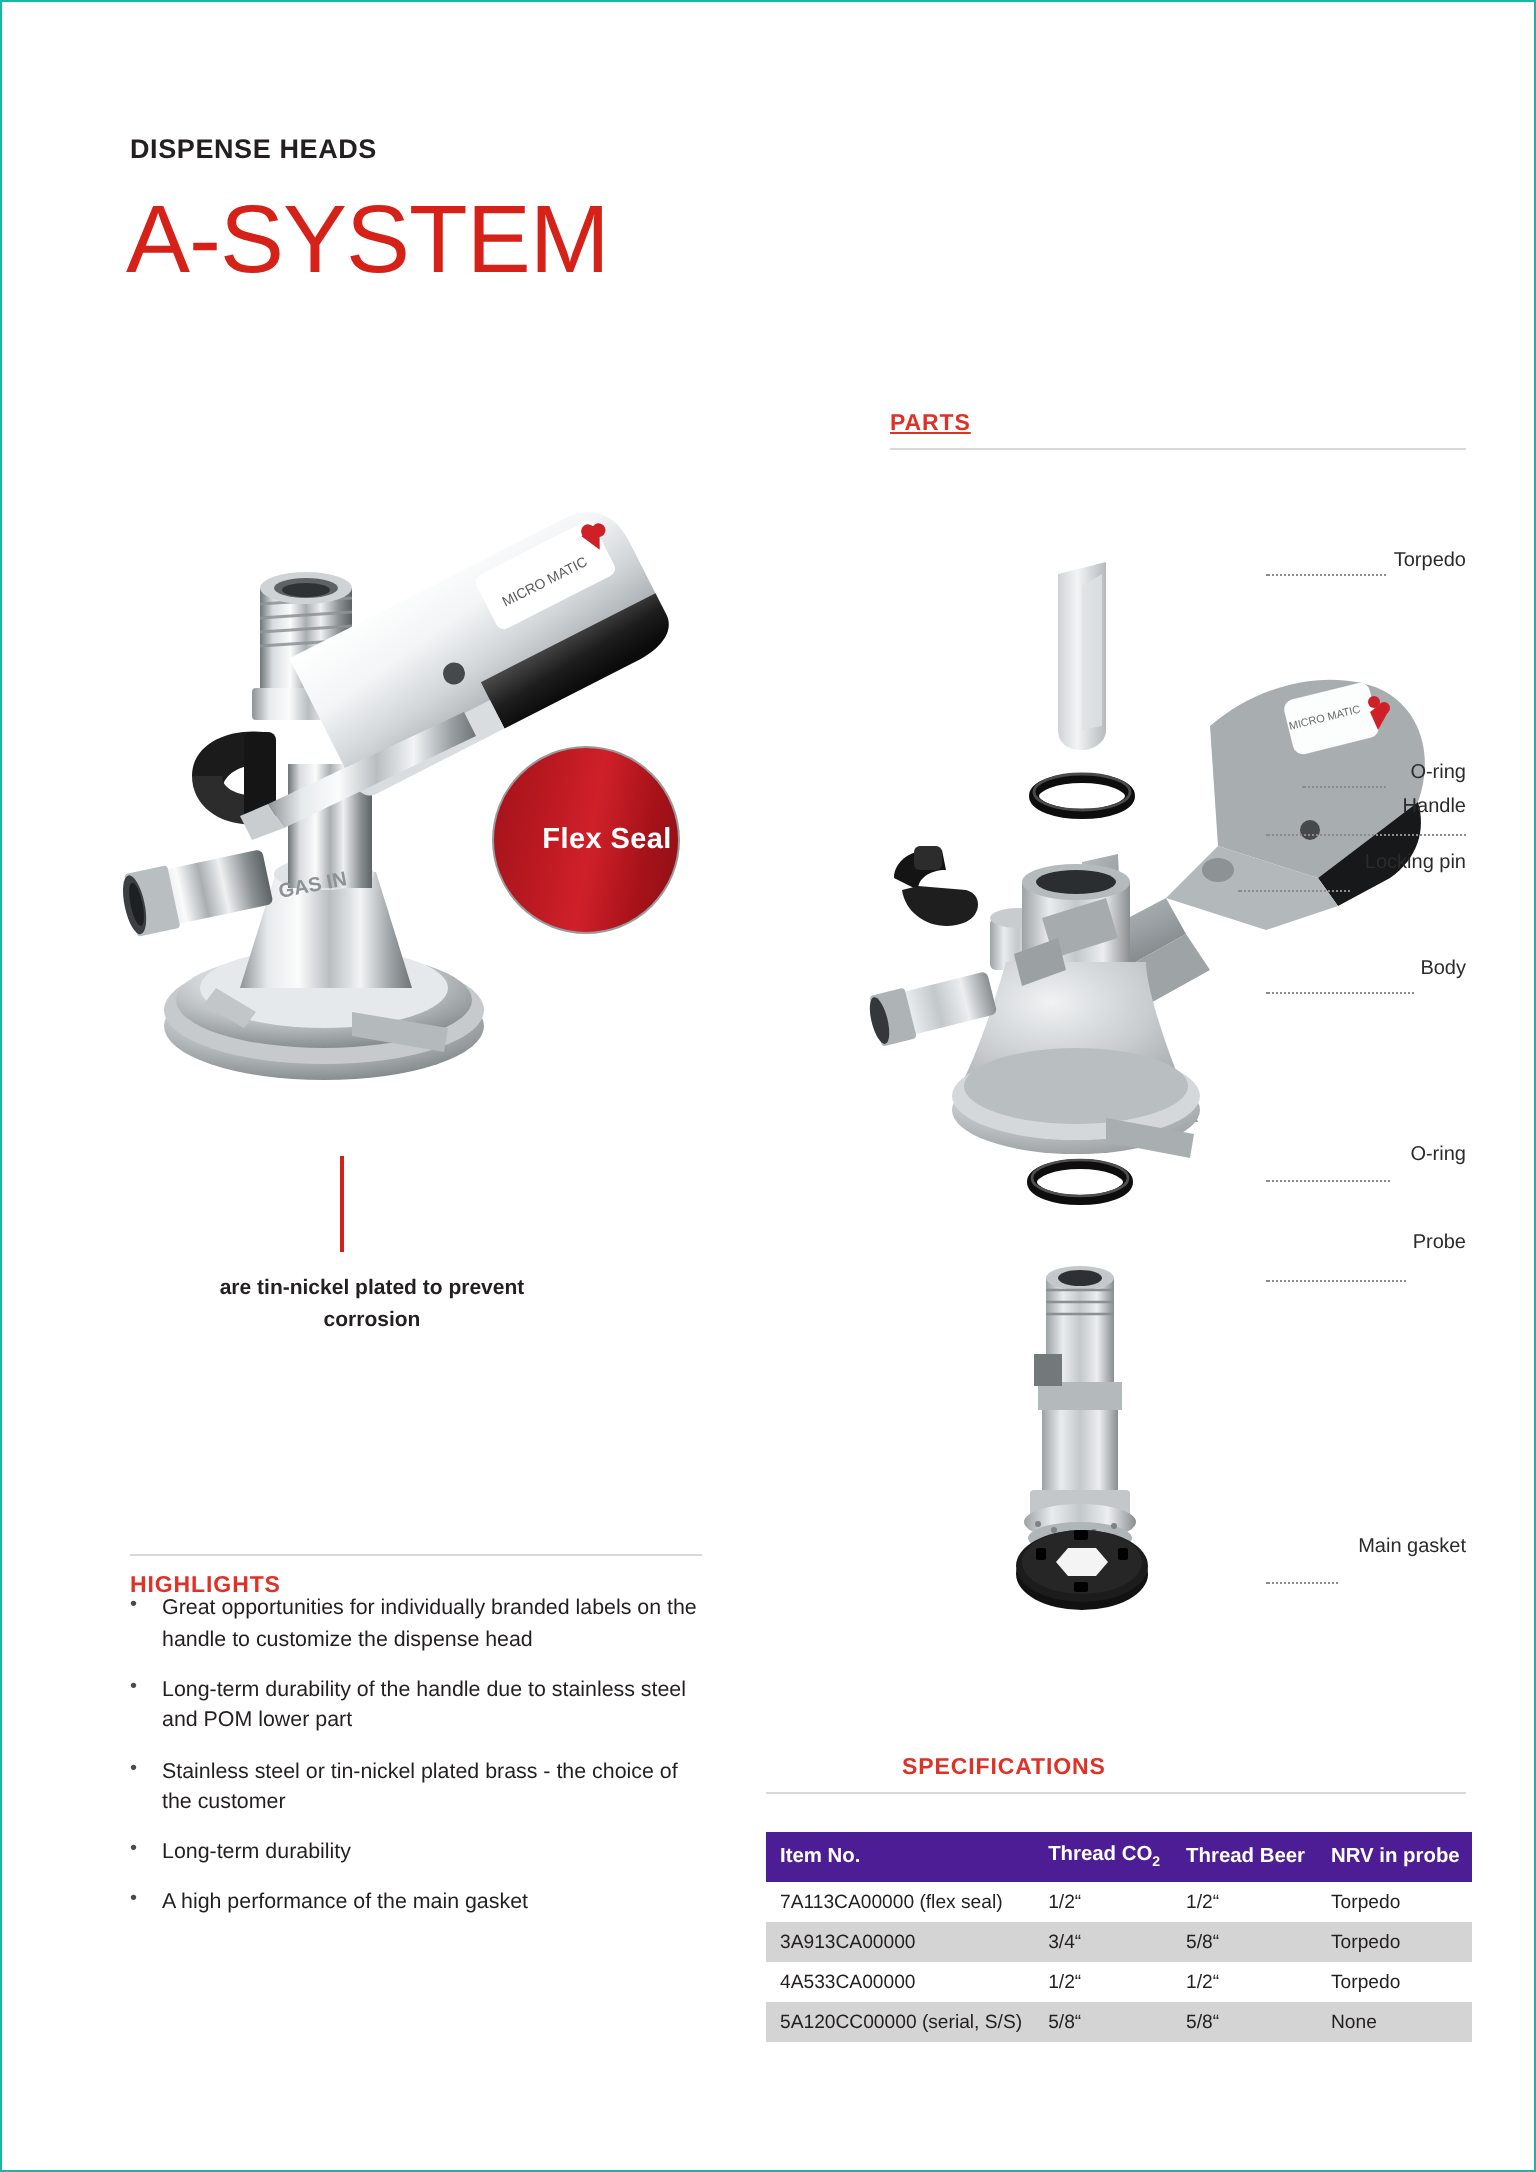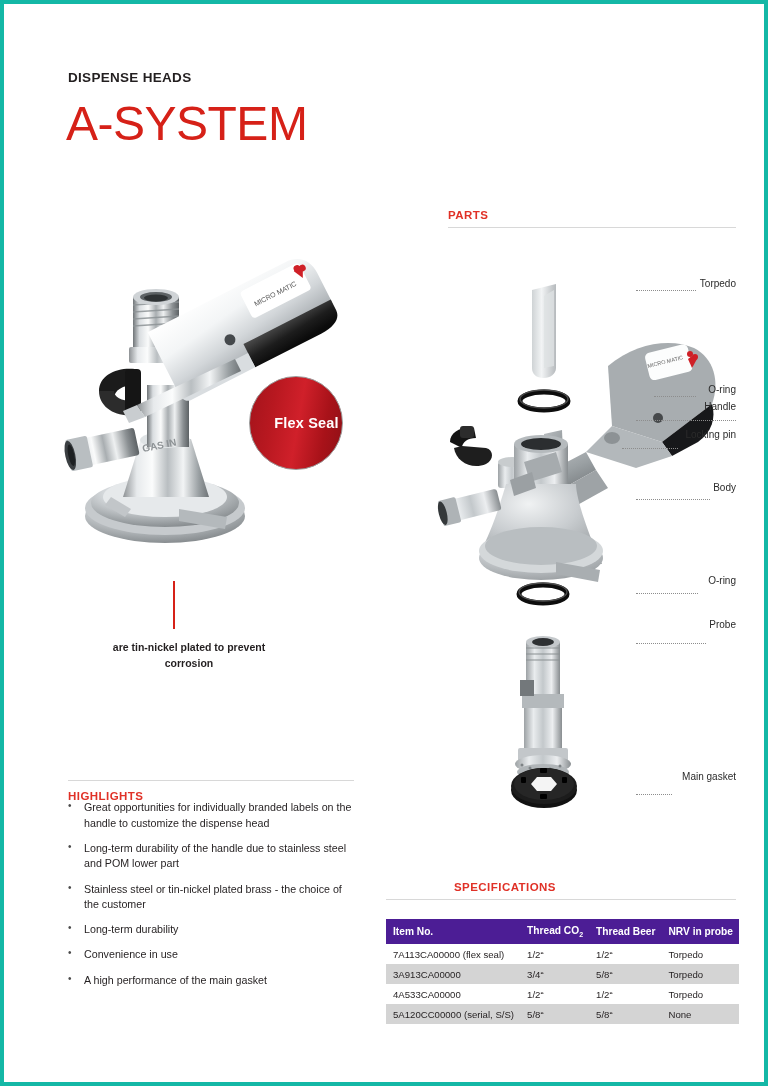--- a/index.html
+++ b/index.html
@@ -5,21 +5,21 @@
   * { box-sizing: border-box; margin: 0; padding: 0; }
   html, body {
     width: 768px; height: 1086px;
     background: #ffffff;
     font-family: "Liberation Sans", sans-serif;
   }
   .page {
     position: relative;
     width: 768px; height: 1086px;
     background: #fff;
-    border: 4px solid #14b8a6;
+    border: 1px solid #14b8a6;
     overflow: hidden;
   }
 
   
   .eyebrow {
     position: absolute; left: 64px; top: 66px;
     font-size: 13.5px; font-weight: bold; letter-spacing: .3px;
     color: #231f20;
   }
   .title {
@@ -215,25 +215,24 @@
   </div>
 
   <div class="sec-head" style="left:64px; top:786px;text-align:right;">HIGHLIGHTS</div>
   <div class="sec-rule" style="left:64px; top:776px; width:286px;"></div>
 
   <div class="hl-list">
     <div class="hl-item">Great opportunities for individually branded labels on the handle to customize the dispense head</div>
     <div class="hl-item">Long-term durability of the handle due to stainless steel and POM lower part</div>
     <div class="hl-item">Stainless steel or tin-nickel plated brass - the choice of the customer</div>
     <div class="hl-item">Long-term durability</div>
-    <div class="hl-item">Convenience in use</div>
     <div class="hl-item">A high performance of the main gasket</div>
   </div>
 
-  <div class="sec-head" style="left:444px; top:205px;">PARTS</div>
+  <div class="sec-head" style="left:444px; top:205px;text-decoration:underline;">PARTS</div>
   <div class="sec-rule" style="left:444px; top:223px; width:288px;"></div>
 
   <div class="parts-wrap">
     <svg width="305" height="560" viewBox="0 0 305 560">
       <defs>
         <linearGradient id="pl" x1="0" y1="0" x2="1" y2="0">
           <stop offset="0%" stop-color="#9da2a5"></stop>
           <stop offset="25%" stop-color="#e9ecee"></stop>
           <stop offset="50%" stop-color="#c3c8cb"></stop>
           <stop offset="75%" stop-color="#eceef0"></stop>

